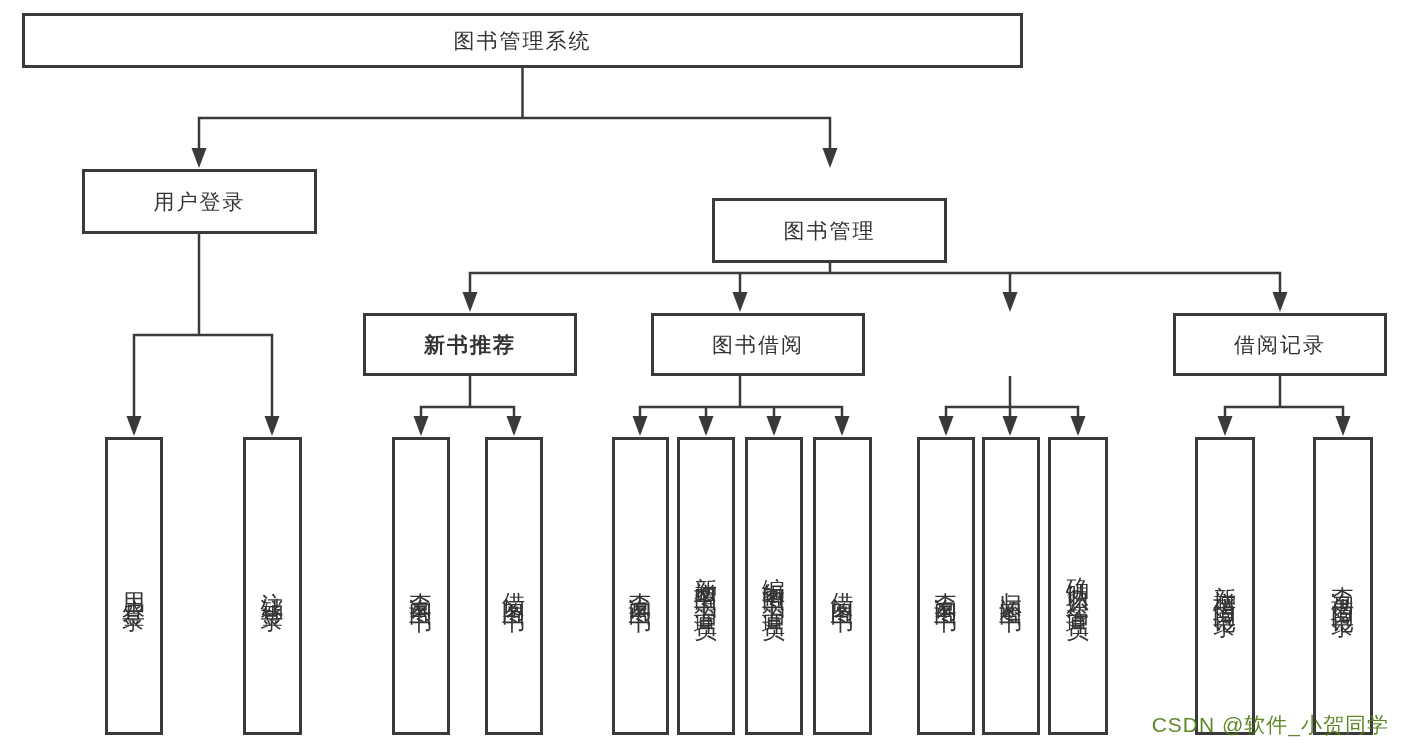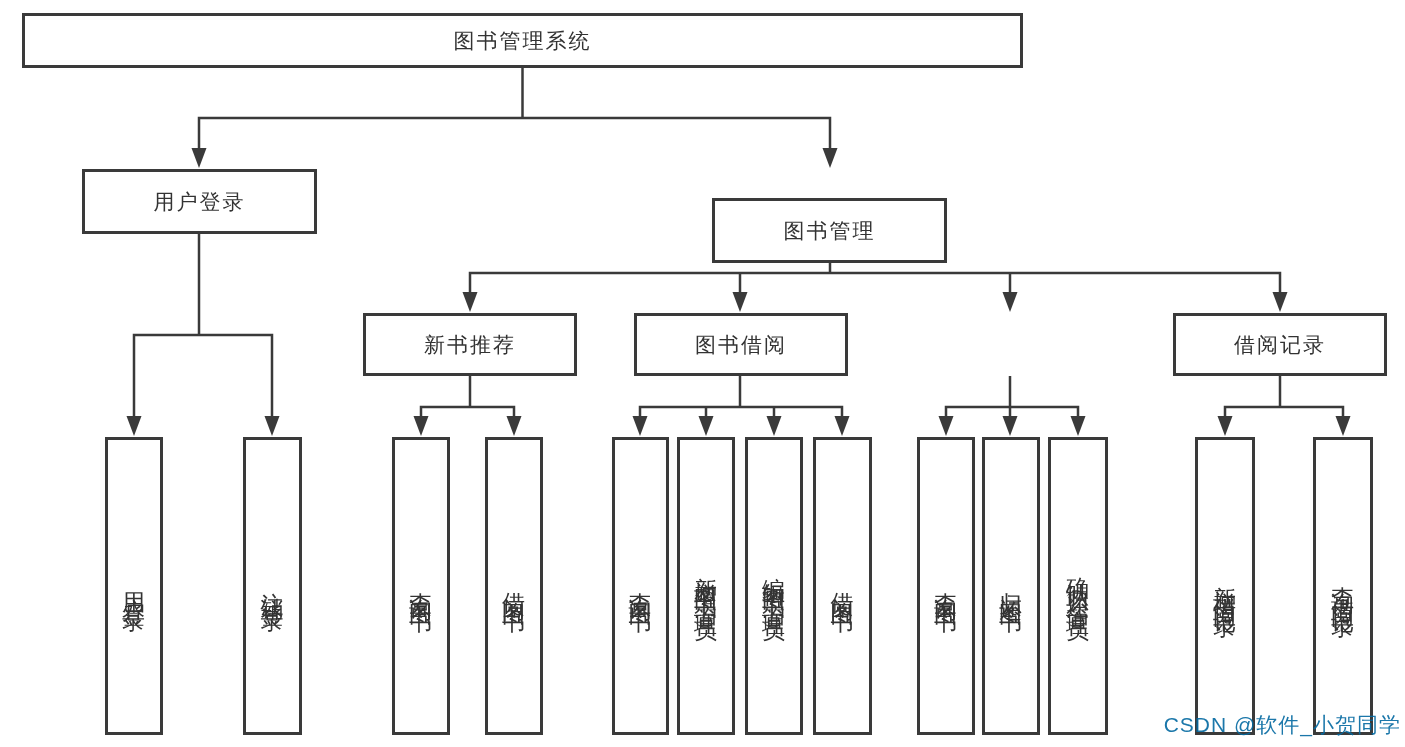--- a/index.html
+++ b/index.html
@@ -37,25 +37,25 @@
     writing-mode: vertical-rl;
     text-orientation: mixed;
     font-size: 23px;
     letter-spacing: 6px;
     line-height: 1.05;
     color: #333333;
     white-space: nowrap;
   }
   .watermark {
     position: absolute;
-    right: 4px;
+    right: 16px;
     top: 711px;
     z-index: 5;
     font-size: 21px;
-    color: #0369a1;
+    color: #4d7c0f;
     opacity: 0.9;
     letter-spacing: 1px;
     white-space: nowrap;
   }
 </style>
 </head>
 <body>
 
 <div class="stage">
 
@@ -117,24 +117,24 @@
     <span class="hlabel">图书管理系统</span>
   </div>
 
   <div class="box" style="left:82px; top:169px; width:235px; height:65px;">
     <span class="hlabel">用户登录</span>
   </div>
   <div class="box" style="left:712px; top:169px; width:235px; height:65px;margin-top:29px;">
     <span class="hlabel">图书管理</span>
   </div>
 
-  <div class="box" style="left:363px; top:313px; width:214px; height:63px;">
+  <div class="box" style="left:363px; top:313px; width:214px; height:63px;font-weight:bold;">
     <span class="hlabel">新书推荐</span>
   </div>
-  <div class="box" style="left:634px; top:313px; width:214px; height:63px;">
+  <div class="box" style="left:651px; top:313px; width:214px; height:63px;">
     <span class="hlabel">图书借阅</span>
   </div>
   <div class="box" style="left:1173px; top:313px; width:214px; height:63px;text-align:center;">
     <span class="hlabel">借阅记录</span>
   </div>
 
   <div class="box" style="left:105px; top:437px; width:58px; height:298px;">
     <span class="vtext">用户登录</span>
   </div>
   <div class="box" style="left:243px; top:437px; width:59px; height:298px;">

